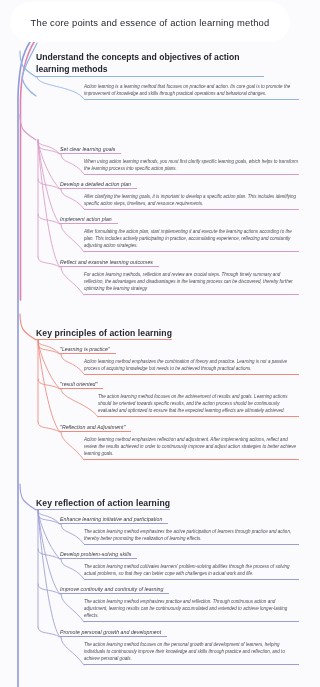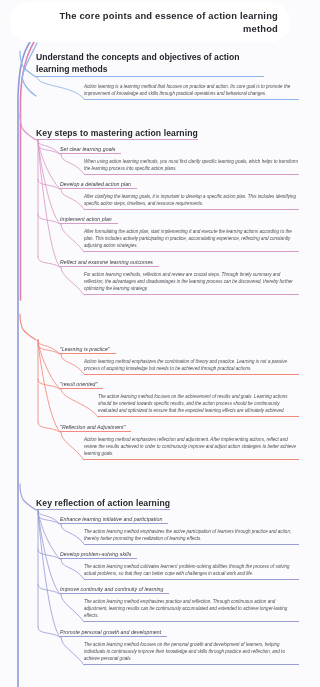--- a/index.html
+++ b/index.html
@@ -11,21 +11,21 @@
     overflow:hidden;
     position:relative;
   }
   #root-card{
     position:absolute;left:10px;top:2px;width:280px;height:40px;
     background:#ffffff;border-radius:20px;
     display:flex;align-items:center;justify-content:center;
     z-index:4;
   }
   #root-title{
-    font-size:9.4px;font-weight:bold;letter-spacing:.2px;
+    font-size:9.4px;font-weight:normal;letter-spacing:.2px;
     text-align:right;line-height:13px;color:#27272f;
     padding:0 12px;
   }
 
   
   #wires{position:absolute;left:0;top:0;width:310px;height:687px;z-index:1;}
 
   
   #map{position:absolute;left:0;top:0;width:310px;height:537px;z-index:3;}
 
@@ -112,29 +112,30 @@
     <path d="M37,43 C30,58 24,66 22,78 C24,86 30,92 36,96" fill="none" stroke="#8fb4e8" stroke-width="1.2" stroke-linecap="round"></path>
     <path d="M20,51 C20,67 24,69 36,77" fill="none" stroke="#8fb4e8" stroke-width="1.1" stroke-linecap="round"></path>
     <path d="M20,114 C20,130 24,132 36,140" fill="none" stroke="#d99bc8" stroke-width="1.1" stroke-linecap="round"></path>
     <path d="M20,314 C20,330 24,332 36,340" fill="none" stroke="#f08a7d" stroke-width="1.1" stroke-linecap="round"></path>
     <path d="M20,484 C20,500 24,502 36,510" fill="none" stroke="#9a9ed6" stroke-width="1.1" stroke-linecap="round"></path>
   </svg>
 
 <div id="map">
     <div class="lead-head" style="left: 36px; top: 52px; width: 228px;"><span>Understand the concepts and objectives of action learning methods</span><i class="rule" style="background: rgb(143, 180, 232);"></i></div>
     <div class="detail" style="left: 84px; top: 83px; width: 215px;"><span>Action learning is a learning method that focuses on practice and action. Its core goal is to promote the improvement of knowledge and skills through practical operations and behavioral changes.</span><i class="rule" style="background: rgb(143, 180, 232);"></i></div>
-    <div class="sec-head" style="left: 36px; top: 128px;"><span>Key steps to mastering action learning</span><i class="rule" style="background: rgb(217, 155, 200);"></i></div>
+    <div class="sec-head" style="left: 36px; top: 128px;"><i class="rule" style="background: rgb(217, 155, 200);"></i></div>
     <div class="topic" style="left: 60px; top: 146px; padding-right: 6px;"><span>Set clear learning goals</span><i class="rule" style="background: rgb(217, 155, 200);"></i></div>
     <div class="detail" style="left: 84px; top: 158px; width: 215px;"><span>When using action learning methods, you must first clarify specific learning goals, which helps to transform the learning process into specific action plans.</span><i class="rule" style="background: rgb(217, 155, 200);"></i></div>
     <div class="topic" style="left: 60px; top: 181px; padding-right: 6px;"><span>Develop a detailed action plan</span><i class="rule" style="background: rgb(217, 155, 200);"></i></div>
     <div class="detail" style="left: 84px; top: 193px; width: 215px;"><span>After clarifying the learning goals, it is important to develop a specific action plan. This includes identifying specific action steps, timelines, and resource requirements.</span><i class="rule" style="background: rgb(217, 155, 200);"></i></div>
     <div class="topic" style="left: 60px; top: 216px; padding-right: 6px;"><span>Implement action plan</span><i class="rule" style="background: rgb(217, 155, 200);"></i></div>
     <div class="detail" style="left: 84px; top: 228px; width: 215px;"><span>After formulating the action plan, start implementing it and execute the learning actions according to the plan. This includes actively participating in practice, accumulating experience, reflecting and constantly adjusting action strategies.</span><i class="rule" style="background: rgb(217, 155, 200);"></i></div>
     <div class="topic" style="left: 60px; top: 259px; padding-right: 6px;"><span>Reflect and examine learning outcomes</span><i class="rule" style="background: rgb(217, 155, 200);"></i></div>
     <div class="detail" style="left: 84px; top: 271px; width: 215px;"><span>For action learning methods, reflection and review are crucial steps. Through timely summary and reflection, the advantages and disadvantages in the learning process can be discovered, thereby further optimizing the learning strategy.</span><i class="rule" style="background: rgb(217, 155, 200);"></i></div>
+    <div class="sec-head" style="left: 36px; top: 328px;"><span>Key principles of action learning</span><i class="rule" style="background: rgb(240, 138, 125);"></i></div>
     <div class="topic" style="left: 60px; top: 346px; padding-right: 6px;"><span>"Learning is practice"</span><i class="rule" style="background: rgb(240, 138, 125);"></i></div>
     <div class="detail" style="left: 84px; top: 358px; width: 215px;"><span>Action learning method emphasizes the combination of theory and practice. Learning is not a passive process of acquiring knowledge but needs to be achieved through practical actions.</span><i class="rule" style="background: rgb(240, 138, 125);"></i></div>
     <div class="topic" style="left: 60px; top: 381px; padding-right: 6px;"><span>"result oriented"</span><i class="rule" style="background: rgb(240, 138, 125);"></i></div>
     <div class="detail" style="left: 98px; top: 393px; width: 201px;"><span>The action learning method focuses on the achievement of results and goals. Learning actions should be oriented towards specific results, and the action process should be continuously evaluated and optimized to ensure that the expected learning effects are ultimately achieved.</span><i class="rule" style="background: rgb(240, 138, 125);"></i></div>
     <div class="topic" style="left: 60px; top: 424px; padding-right: 6px;"><span>"Reflection and Adjustment"</span><i class="rule" style="background: rgb(240, 138, 125);"></i></div>
     <div class="detail" style="left: 84px; top: 436px; width: 215px;"><span>Action learning method emphasizes reflection and adjustment. After implementing actions, reflect and review the results achieved in order to continuously improve and adjust action strategies to better achieve learning goals.</span><i class="rule" style="background: rgb(240, 138, 125);"></i></div>
     <div class="sec-head" style="left: 36px; top: 498px;"><span>Key reflection of action learning</span><i class="rule" style="background: rgb(154, 158, 214);"></i></div>
     <div class="topic" style="left: 60px; top: 516px; padding-right: 6px;"><span>Enhance learning initiative and participation</span><i class="rule" style="background: rgb(154, 158, 214);"></i></div>
     <div class="detail" style="left: 84px; top: 528px; width: 215px;"><span>The action learning method emphasizes the active participation of learners through practice and action, thereby better promoting the realization of learning effects.</span><i class="rule" style="background: rgb(154, 158, 214);"></i></div>
     <div class="topic" style="left: 60px; top: 551px; padding-right: 6px;"><span>Develop problem-solving skills</span><i class="rule" style="background: rgb(154, 158, 214);"></i></div>

